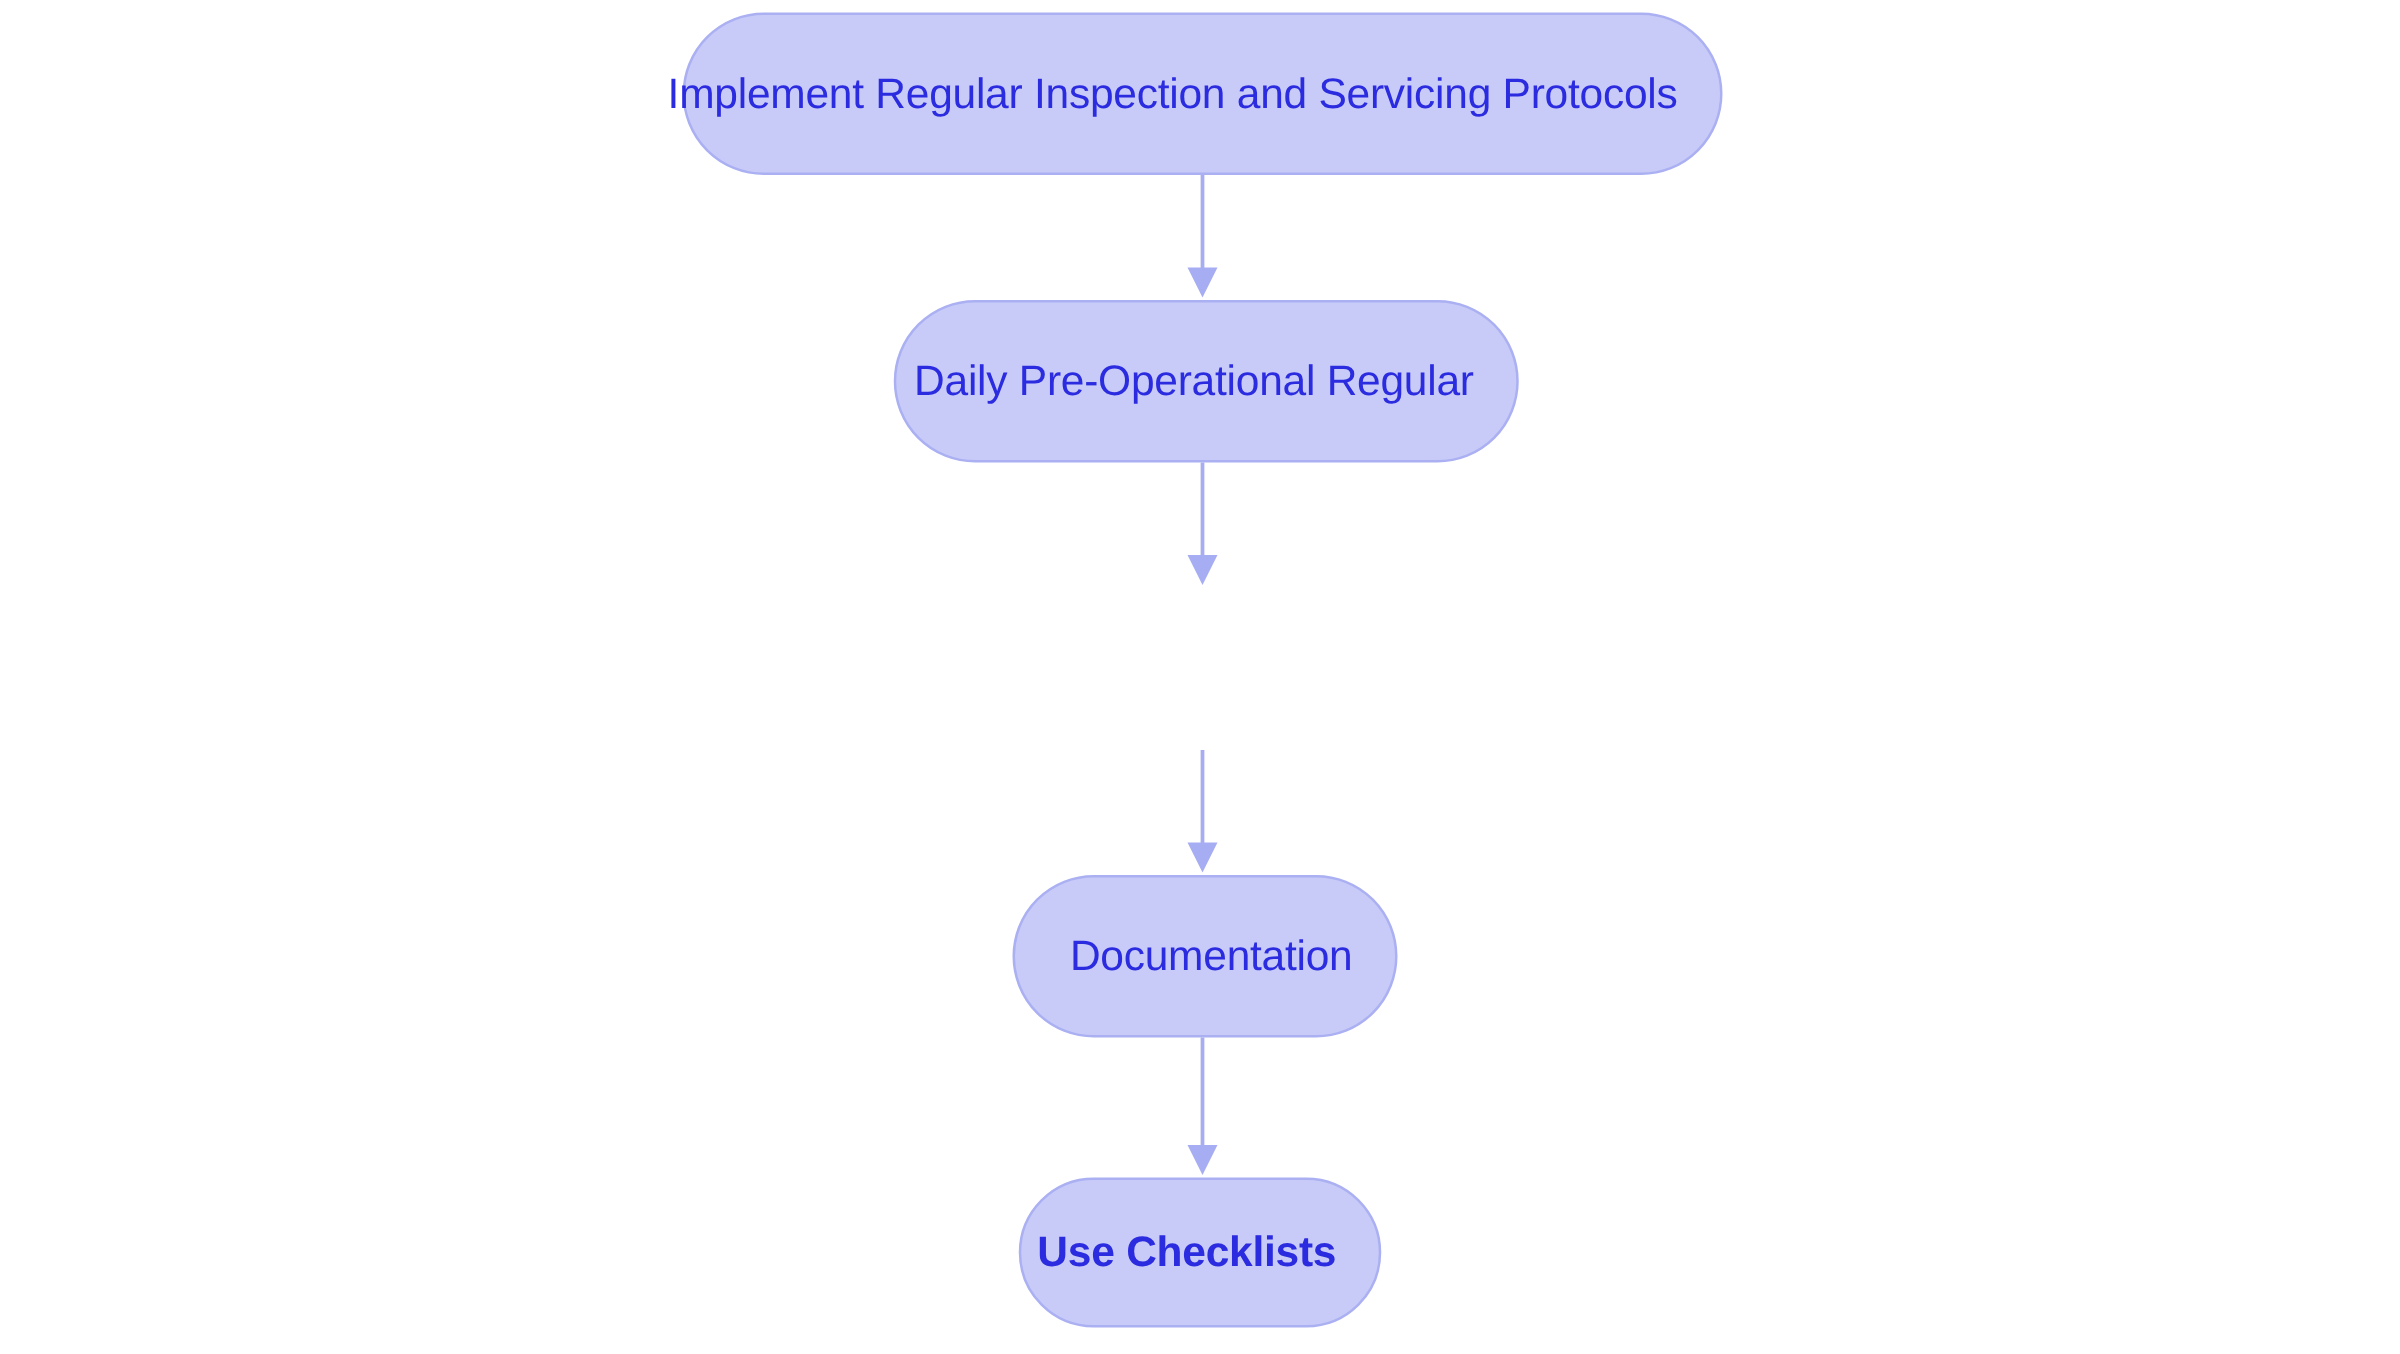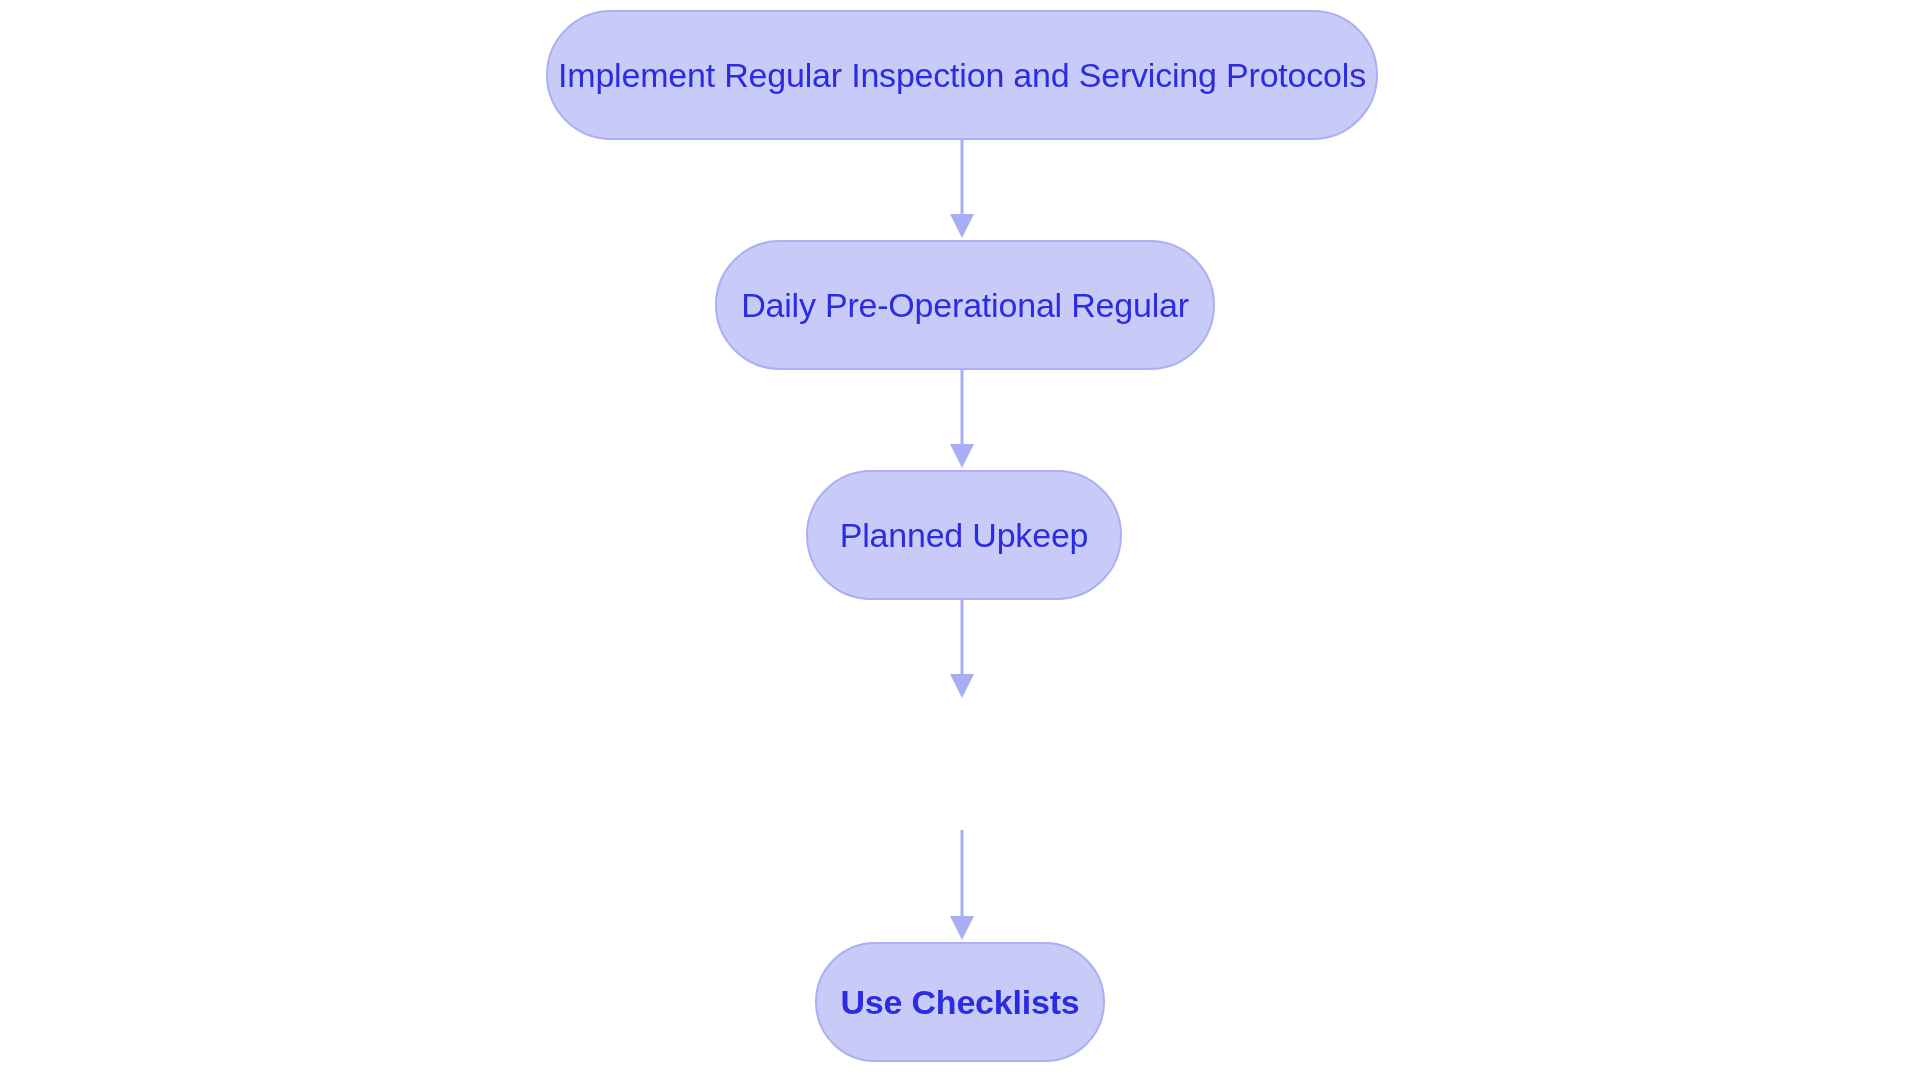--- a/index.html
+++ b/index.html
@@ -21,21 +21,21 @@
     height: 1083px;
     background: #ffffff;
   }
 
   
   .node {
     position: absolute;
     box-sizing: border-box;
     display: flex;
     align-items: center;
-    justify-content: center;
+    justify-content: flex-end;
     background: #c8cbf8;
     border: 2px solid #aab0f2;
     border-radius: 999px;
     color: #2b2be0;
     font-size: 34px;
     font-weight: 400;
     letter-spacing: -0.2px;
     line-height: 1.2;
     white-space: nowrap;
     padding: 0 34px;
@@ -101,22 +101,22 @@
   </svg>
 
   <div class="node" id="node-0">
     <span class="node-label">Implement Regular Inspection and Servicing Protocols</span>
   </div>
 
   <div class="node" id="node-1">
     <span class="node-label">Daily Pre-Operational Regular</span>
   </div>
 
-  <div class="node" id="node-2">
-    <span class="node-label">Planned Upkeep</span>
+
+  <div class="node" id="node-3">
+    <span class="node-label">Documentation</span>
   </div>
-
 
   <div class="node" id="node-4">
     <span class="node-label">Use Checklists</span>
   </div>
 
 </div>
 
 </body></html>

